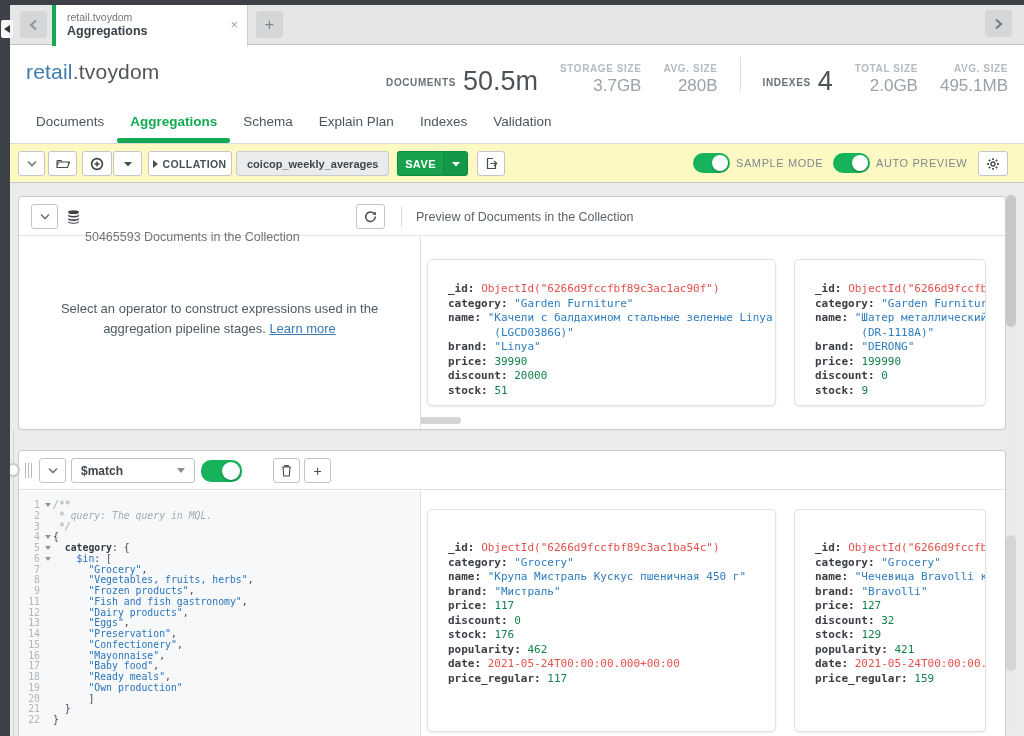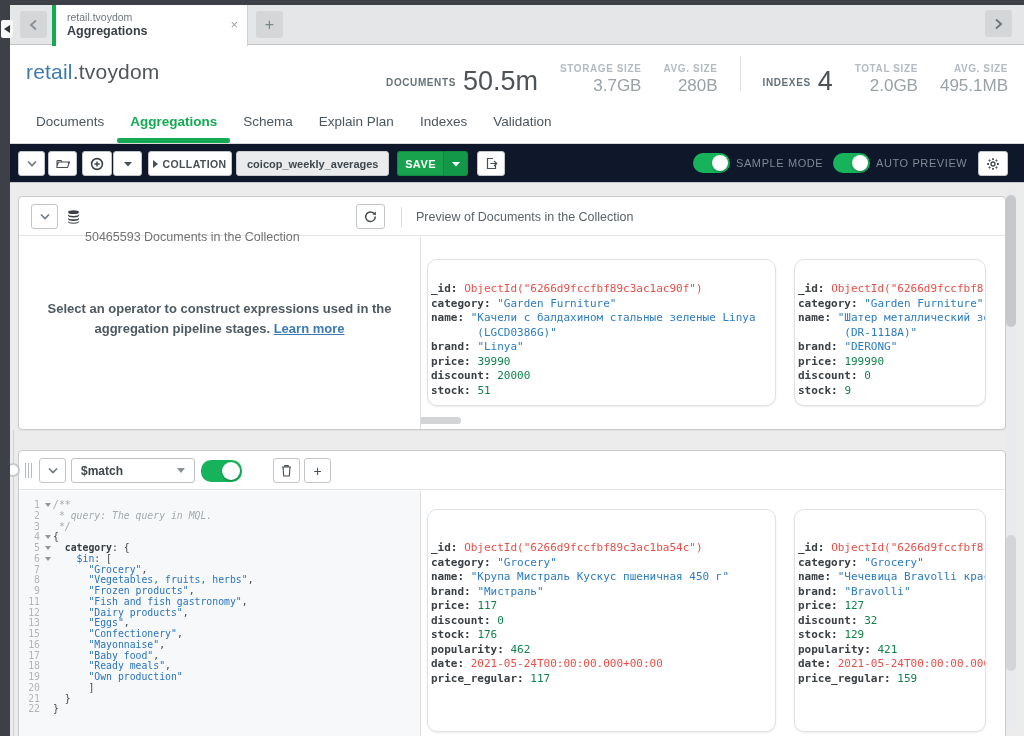--- a/index.html
+++ b/index.html
@@ -40,21 +40,21 @@
   .stat-stacked .val { font-size:17px; color:#99a2a7; line-height:18px; }
   .stat-divider { width:1px; height:34px; background:#dcdfe1; align-self:center; }
 
   
   .navtabs { position:absolute; left:10px; top:103px; right:0; height:40px; background:#fff; display:flex; padding-left:13px; }
   .navtab { padding:0 13px; line-height:37px; font-size:13.5px; color:#4a5660; position:relative; cursor:pointer; }
   .navtab.active { color:#13aa52; font-weight:bold; }
   .navtab.active::after { content:""; position:absolute; left:0; right:0; bottom:0; height:5px; border-radius:2px; background:#13aa52; }
 
   
-  .toolbar { position:absolute; left:10px; top:143px; right:0; height:40px; background:#0f172a;
+  .toolbar { position:absolute; left:10px; top:143px; right:0; height:40px; background:#fef9c3;
              border-top:1px solid #d7d9db; border-bottom:1px solid #c5c8ca; }
   .tbtn { position:absolute; top:7px; height:25px; background:#fff; border:1px solid #c3c6c8; border-radius:3px;
           color:#474e54; cursor:pointer; display:flex; align-items:center; justify-content:center; font-size:11px; }
   .tb-expand   { left:8px;   width:27px; }
   .tb-folder   { left:38px;  width:29px; }
   .tb-savecirc { left:72px;  width:30px; }
   .tb-caret    { left:103px; width:29px; }
   .tb-collation{ left:138px; width:84px; font-size:10.5px; font-weight:bold; letter-spacing:.4px; gap:4px; }
   .tb-collation i { width:0; height:0; border-top:4px solid transparent; border-bottom:4px solid transparent; border-left:5px solid #474e54; }
   .pipe-name { position:absolute; left:226px; top:7px; height:25px; padding:0 10px; display:flex; align-items:center;
@@ -89,25 +89,25 @@
 
   .hbtn { position:absolute; top:7px; height:25px; background:#fff; border:1px solid #c2c5c7; border-radius:3px;
           color:#474e54; cursor:pointer; display:flex; align-items:center; justify-content:center; }
   .s1-expand { left:12px; width:27px; }
   .s1-dbicon { position:absolute; left:48px; top:13px; }
   .s1-title  { position:absolute; left:66px; top:13px; font-size:12.5px; color:#737373;margin-top:20px; }
   .s1-refresh{ left:337px; width:29px; }
   .hdr-divider { position:absolute; left:382px; top:10px; height:20px; width:1px; background:#d6d8da; }
   .s1-preview-title { position:absolute; left:397px; top:13px; font-size:12.5px; color:#5a646b; }
 
-  .helper { padding:62px 16px 0; text-align:center; font-size:13px; line-height:20px; color:#4e5a63;font-weight:bold; }
+  .helper { padding:62px 16px 0; text-align:center; font-size:13px; line-height:20px; color:#4e5a63; }
   .link { color:#3b79b5; text-decoration:underline; cursor:pointer; }
 
-  .doc-card { position:absolute; background:#fff; border:1px solid #dfe2e4; border-radius:10px;
-              box-shadow:0 1px 2px rgba(0,0,0,.08); overflow:hidden; padding-left:3px; }
+  .doc-card { position:absolute; background:#fff; border:1px solid #dfe2e4; border-radius:5px;
+              box-shadow:0 1px 2px rgba(0,0,0,.08); overflow:hidden; padding-left:20px; }
   .card-a { left:6px;   width:349px; }
   .card-b { left:373px; width:192px; }
   .preview1 .doc-card { top:22px; height:147px; padding-top:22px; }
   .preview2 .doc-card { top:18px; height:223px; padding-top:31px; }
   .dl { font-family:"DejaVu Sans Mono", monospace; font-size:11px; line-height:14.5px; white-space:pre; }
   .dl .k { font-weight:bold; color:#3b4046; }
   .v-str { color:#2e7cc0; } .v-num { color:#12824d; } .v-oid, .v-dt { color:#e4504a; }
   .hscroll-pill { position:absolute; left:-2px; top:180px; width:42px; height:7px; background:#d2d4d6; border-radius:4px; cursor:pointer; }
 
   
@@ -420,20 +420,25 @@
               </div>
               <div class="cl">
                 <span class="ln">12</span>
                 <span class="fold"></span>
                 <span class="code"><span class="t-p">      </span><span class="t-s">"Dairy products"</span><span class="t-p">,</span></span>
               </div>
               <div class="cl">
                 <span class="ln">13</span>
                 <span class="fold"></span>
                 <span class="code"><span class="t-p">      </span><span class="t-s">"Eggs"</span><span class="t-p">,</span></span>
+              </div>
+              <div class="cl">
+                <span class="ln">14</span>
+                <span class="fold"></span>
+                <span class="code"><span class="t-p">      </span><span class="t-s">"Preservation"</span><span class="t-p">,</span></span>
               </div>
               <div class="cl">
                 <span class="ln">15</span>
                 <span class="fold"></span>
                 <span class="code"><span class="t-p">      </span><span class="t-s">"Confectionery"</span><span class="t-p">,</span></span>
               </div>
               <div class="cl">
                 <span class="ln">16</span>
                 <span class="fold"></span>
                 <span class="code"><span class="t-p">      </span><span class="t-s">"Mayonnaise"</span><span class="t-p">,</span></span>

